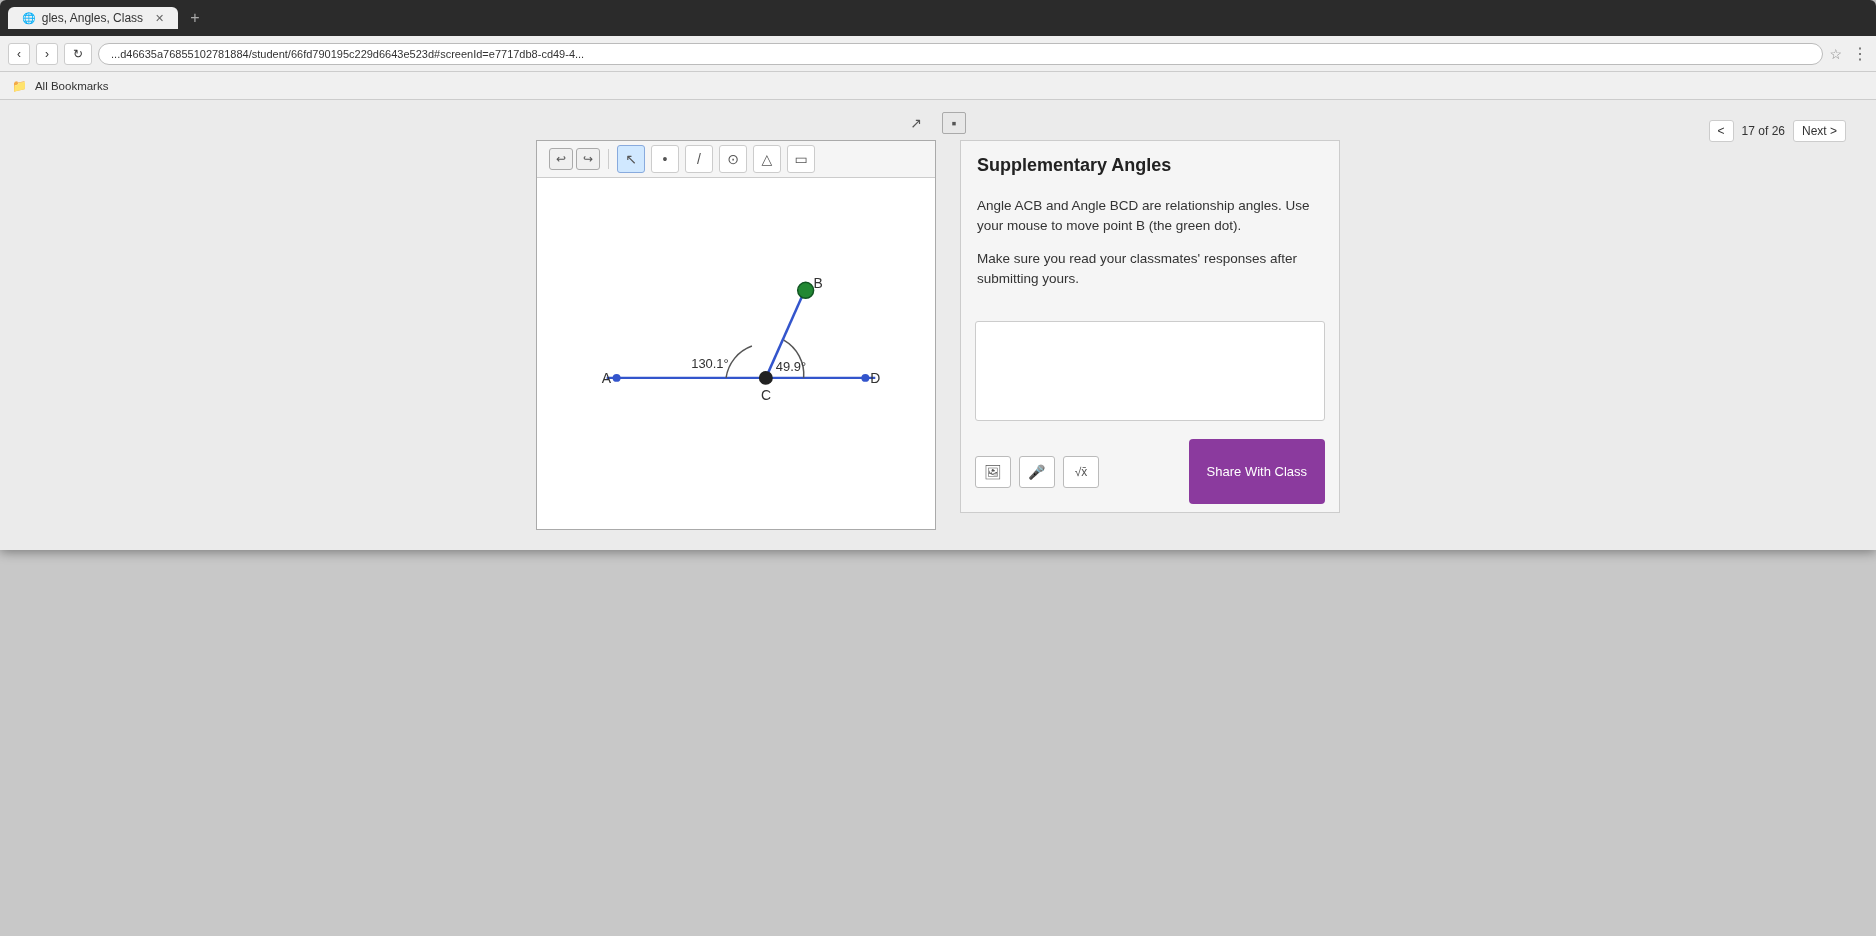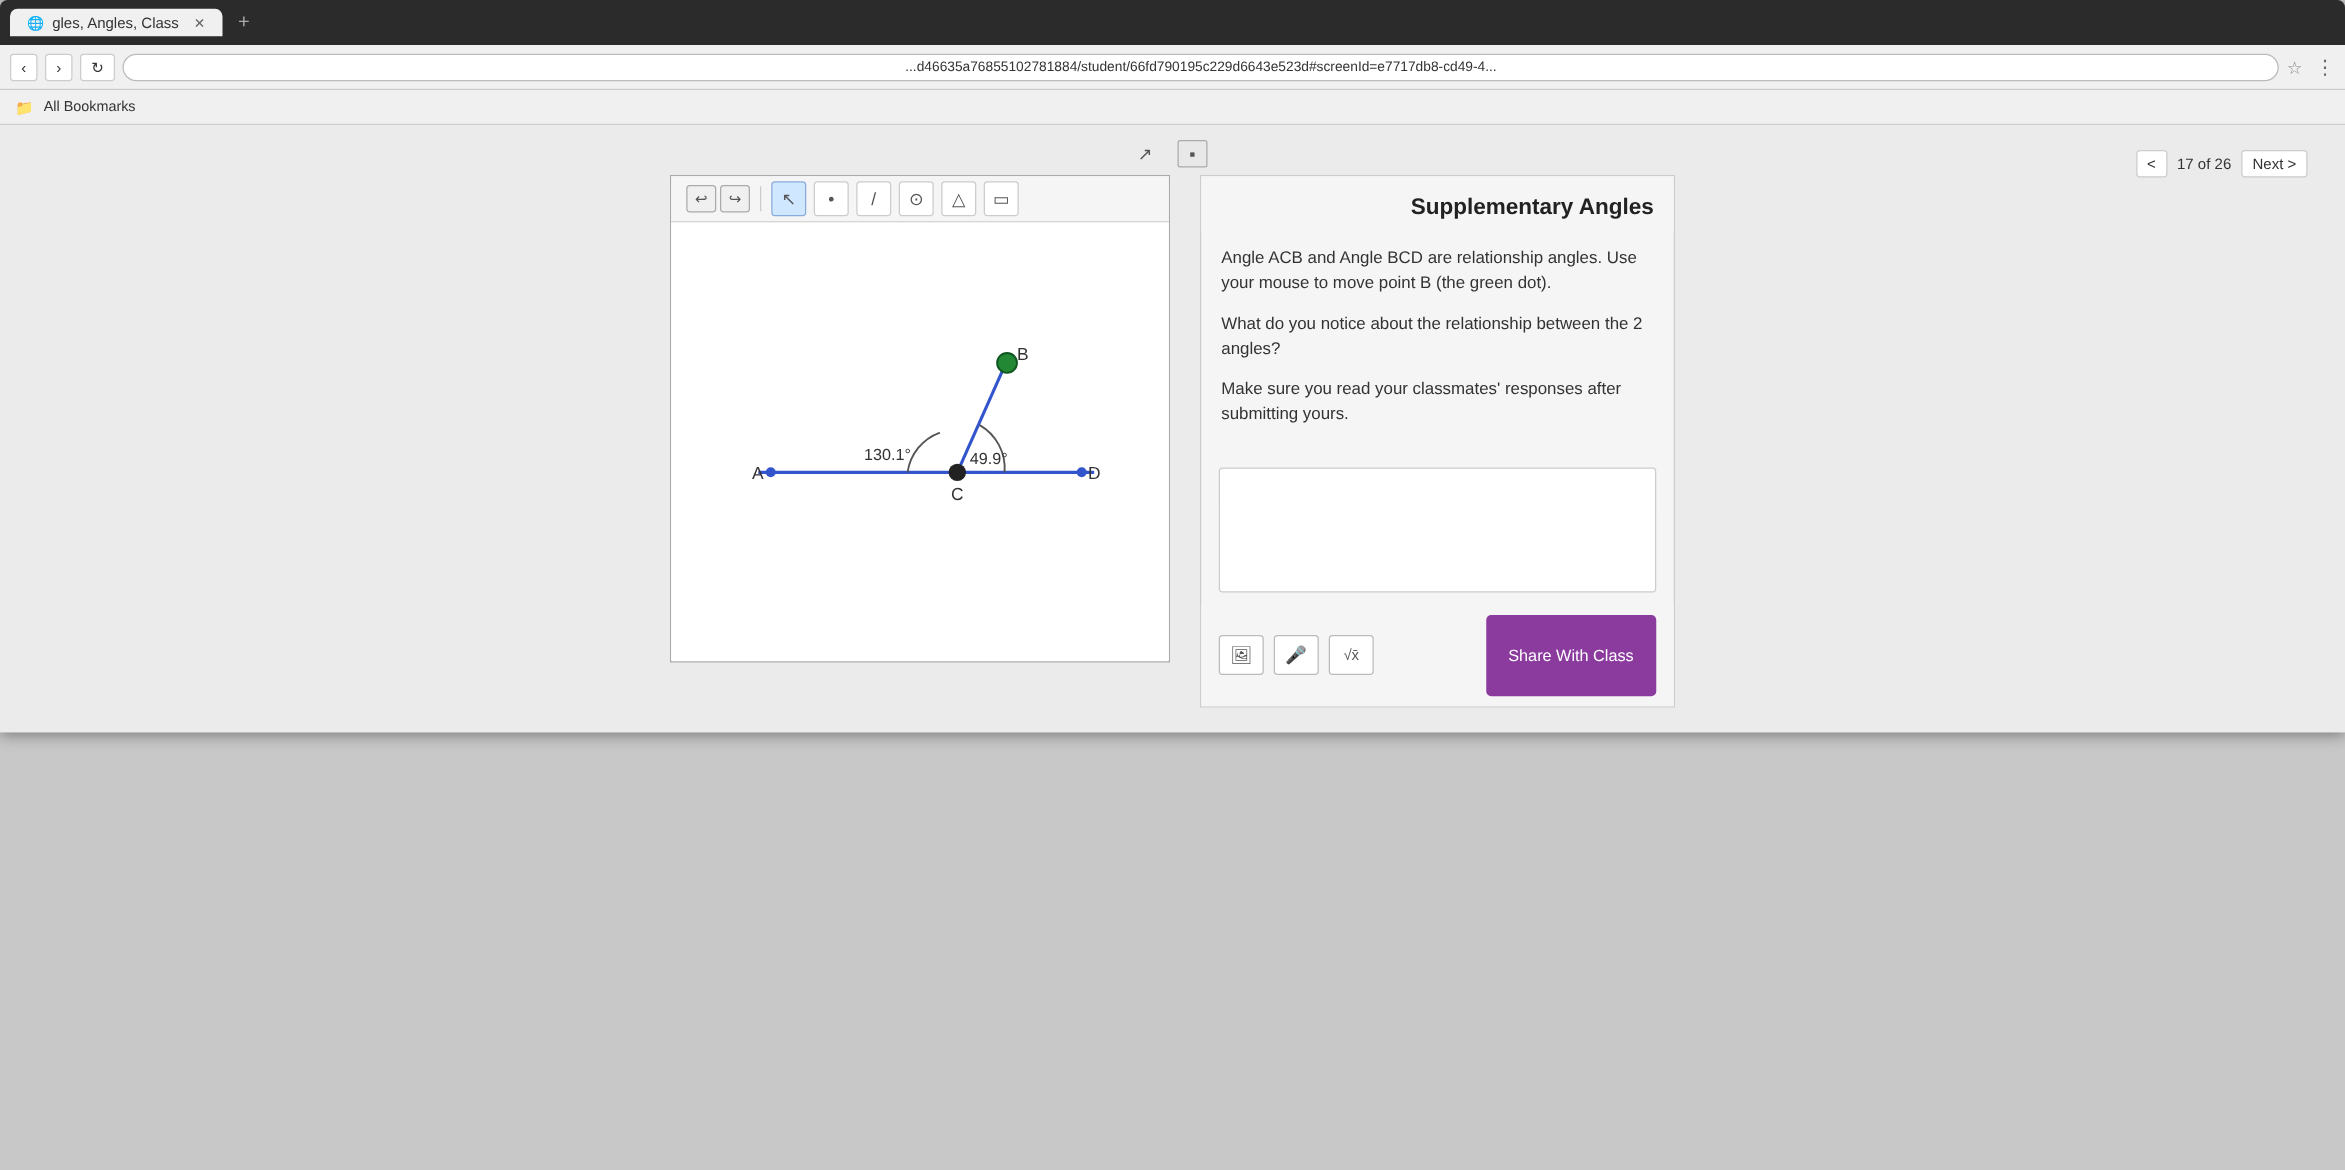--- a/index.html
+++ b/index.html
@@ -48,21 +48,20 @@
       flex: 1;
       background: #fff;
       border: 1px solid #bbb;
       border-radius: 16px;
       padding: 4px 12px;
       font-size: 11px;
       color: #333;
       overflow: hidden;
       white-space: nowrap;
       text-overflow: ellipsis;
-      text-align: center;
     }
 
     .nav-btn {
       background: #fff;
       border: 1px solid #ccc;
       border-radius: 3px;
       padding: 3px 8px;
       font-size: 12px;
       cursor: pointer;
       color: #333;
@@ -155,21 +154,21 @@
       border: 1px solid #ccc;
       width: 380px;
       padding: 0;
       flex-shrink: 0;
     }
 
     .question-title {
       font-size: 18px;
       font-weight: bold;
       color: #222;
-      text-align: right;
+      text-align: left;
       padding: 14px 16px 10px;
       background: #f5f5f5;
     }
 
     .question-body {
       padding: 10px 16px;
       font-size: 13.5px;
       color: #333;
       line-height: 1.5;
     }
@@ -406,21 +405,20 @@
 
             </svg>
           </div>
         </div>
 
         <div class="question-panel">
           <div class="question-title">Supplementary Angles</div>
 
           <div class="question-body">
             <p>Angle ACB and Angle BCD are relationship angles.  Use your mouse to move point B (the green dot).</p>
-            <p>What do you notice about the relationship between the 2 angles?</p>
             <p>Make sure you read your classmates' responses after submitting yours.</p>
           </div>
 
           <div class="answer-area">
           </div>
 
           <div class="answer-toolbar">
             <button class="answer-tool-btn">
               <span>🖼</span>
             </button>

